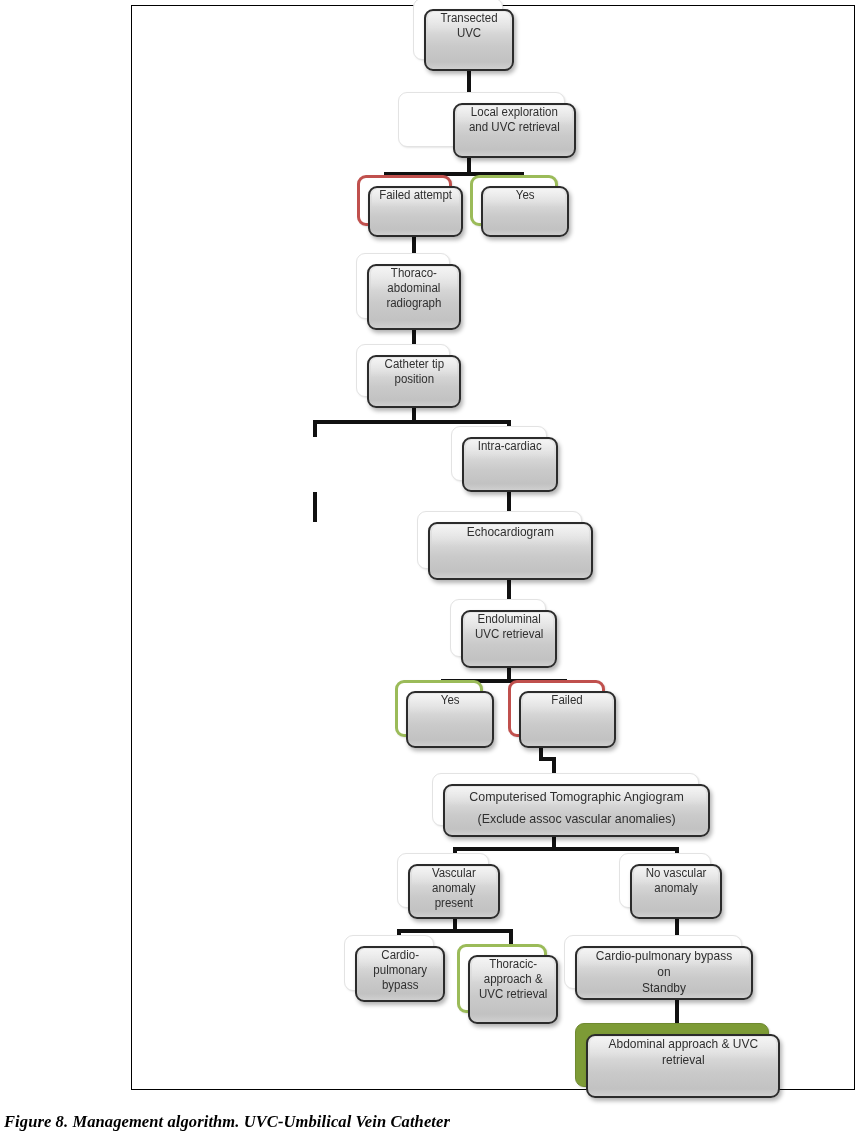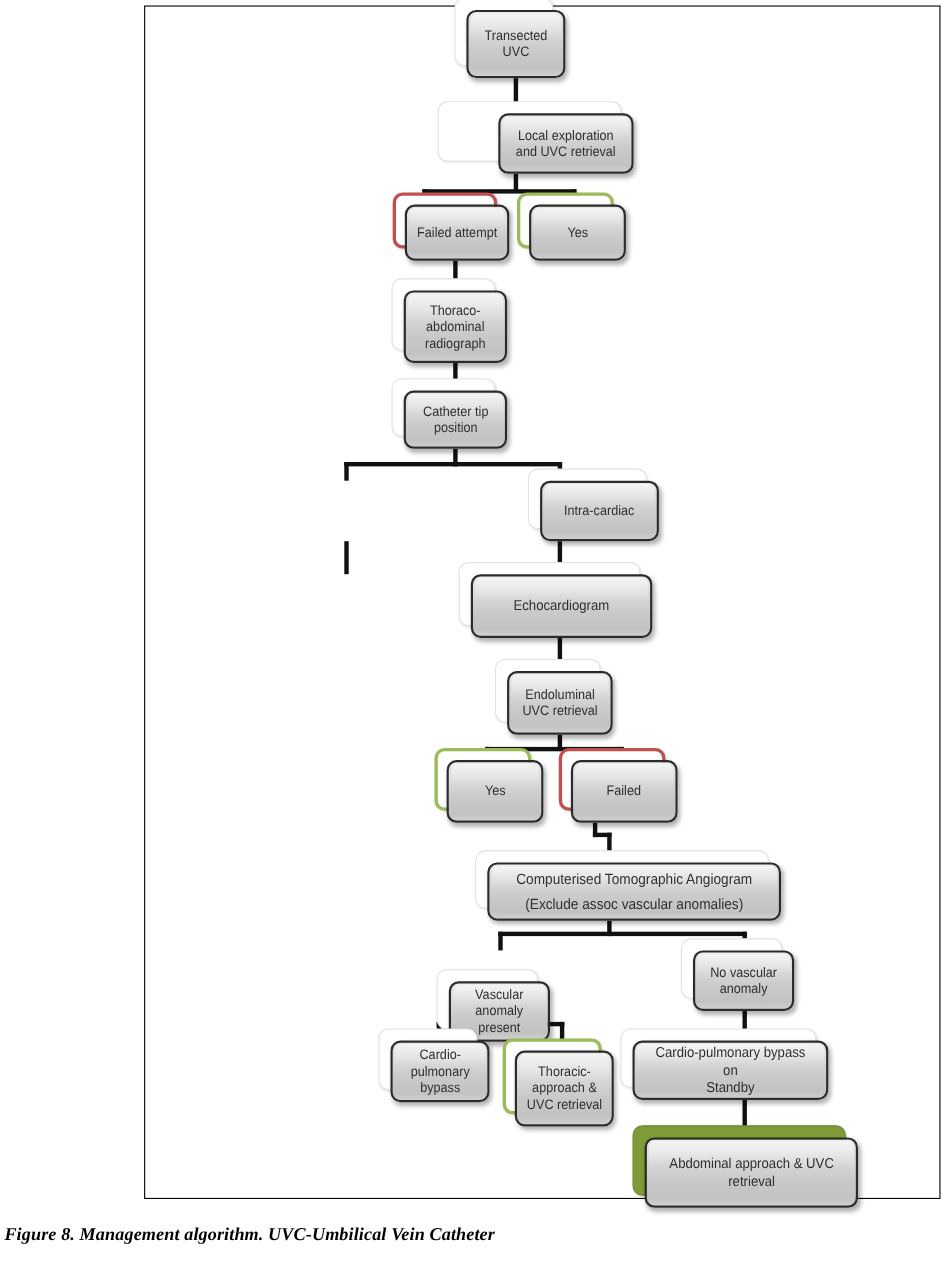--- a/index.html
+++ b/index.html
@@ -106,21 +106,21 @@
     position: relative;
     width: 100%;
     height: 100%;
     box-sizing: border-box;
     border-radius: 9px;
     border: 2.5px solid #2b2b2b;
     background: linear-gradient(to bottom,
         #e7e7e7 0%, #dcdcdc 28%, #cacaca 60%, #c2c2c2 88%, #cfcfcf 100%);
     box-shadow: 2px 3px 4px rgba(0,0,0,0.30);
     display: flex;
-    align-items: center;
+    align-items: flex-start;
     justify-content: center;
     z-index: 2;
   }
   
   .node .box::before {
     content: "";
     position: absolute;
     left: 2px; right: 2px; top: 1px;
     height: 38%;
     border-radius: 6px 6px 0 0;
@@ -238,21 +238,21 @@
 
     <div class="node" style="left:367px; top:355px; width:94px; height:53px;">
       <div class="plate"></div>
       <div class="box">
         <div class="label">Catheter tip
 position</div>
       </div>
     </div>
 
 
-    <div class="node" style="left:462px; top:437px; width:108px; height:55px;margin-left:29px;">
+    <div class="node" style="left:462px; top:437px; width:96px; height:55px;">
       <div class="plate"></div>
       <div class="box">
         <div class="label">Intra-cardiac</div>
       </div>
     </div>
 
 
     <div class="node" style="left:428px; top:522px; width:165px; height:58px;">
       <div class="plate"></div>
       <div class="box">
@@ -283,21 +283,21 @@
     </div>
 
     <div class="node" style="left:443px; top:784px; width:267px; height:53px;">
       <div class="plate"></div>
       <div class="box">
         <div class="label big">Computerised Tomographic Angiogram
 (Exclude assoc vascular anomalies)</div>
       </div>
     </div>
 
-    <div class="node" style="left:408px; top:892px; width:92px; height:55px;">
+    <div class="node" style="left:408px; top:864px; width:92px; height:55px;">
       <div class="plate"></div>
       <div class="box">
         <div class="label">Vascular
 anomaly
 present</div>
       </div>
     </div>
 
     <div class="node" style="left:630px; top:864px; width:92px; height:55px;">
       <div class="plate"></div>

